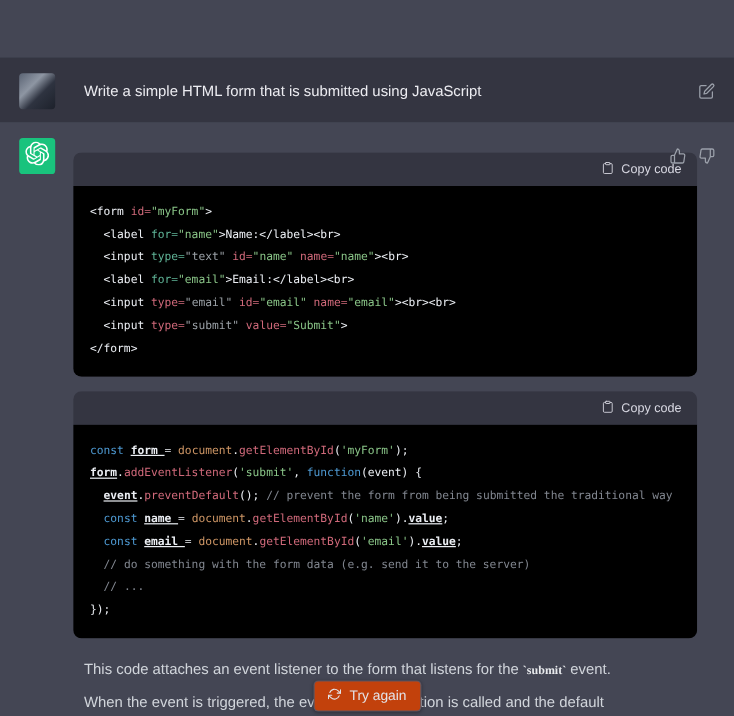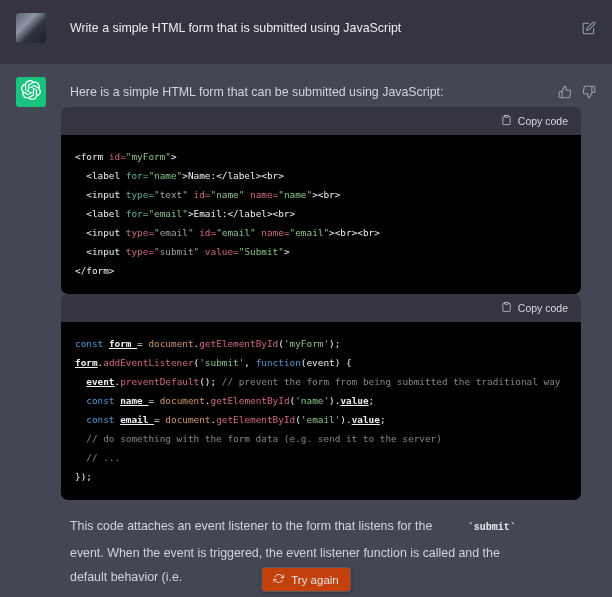--- a/index.html
+++ b/index.html
@@ -4,21 +4,21 @@
 <style>
   * { margin:0; padding:0; box-sizing:border-box; }
   html,body { width:612px; height:597px; overflow:hidden; }
   body {
     font-family:"Liberation Sans", sans-serif;
     background:#444654;
     color:#d1d5db;
     position:relative;
   }
   .row { display:flex; padding:13px 16px; gap:15px; align-items:flex-start; }
-  .row-user { background:#343541; height:64px; }
+  .row-user { background:#343541; height:54px;margin-top:48px; }
   .row-assistant { background:#444654; }
   .avatar {
     width:30px; height:30px; border-radius:3px; flex:0 0 30px;
     display:flex; align-items:center; justify-content:center;
   }
   .avatar-user {
     background:linear-gradient(135deg,#5a6373 0%,#8e96a3 35%,#2e3340 60%,#1d212b 100%);
   }
   .avatar-bot { background:#19c37d; }
   .avatar-bot svg { width:20px; height:20px; fill:#fff; }
@@ -27,21 +27,21 @@
   .assistant-text { color:#d1d5db; }
   .action-col { flex:0 0 44px; display:flex; gap:10px; padding-top:8px; justify-content:flex-end; }
   .icon-btn { background:none; border:none; cursor:pointer; color:#9ba0aa; padding:0; line-height:0; }
   .icon-btn svg { width:14px; height:14px; stroke:currentColor; fill:none; stroke-width:1.8; }
   .edit-col { flex:0 0 24px; display:flex; justify-content:flex-end; padding-top:8px; }
 
   .para { font-size:12.4px; line-height:15px; padding-left:9px; color:#d1d5db; }
   .para-mid { margin:16px 0 16px 0; }
   .para-out { margin-top:14px; line-height:24.5px; padding-right:2px; }
 
-  .code-block { border-radius:7px; overflow:hidden; margin-top:0; width:520px; }
+  .code-block { border-radius:7px; overflow:hidden; margin-top:12px; width:520px; }
   .code-header {
     background:#343541; height:28px; display:flex; align-items:center;
     justify-content:flex-end; gap:6px; padding:0 13px;
   }
   .copy-btn {
     background:none; border:none; cursor:pointer; display:flex; align-items:center; gap:6px;
     color:#d9d9e3; font-size:10.5px; font-family:"Liberation Sans", sans-serif;
   }
   .copy-btn svg { width:11px; height:12px; stroke:currentColor; fill:none; stroke-width:1.6; }
   .code-body {
@@ -55,21 +55,21 @@
   .tk-attrp { color:#d0697a; }
   .tk-attrt { color:#5fb396;text-align:center; }
   .tk-str   { color:#89c487; }
   .tk-strg  { color:#9aa0a6; }
   .tk-kw    { color:#4e9ad3; }
   .tk-obj   { color:#ce9665; }
   .tk-fn    { color:#d0697a; }
   .tk-cmt   { color:#81868f; }
   .tk-bold  { color:#eceff4; font-weight:bold;text-decoration:underline; }
   .tk-text  { color:#d1d5db; }
-  .tk-icode { font-family:Liberation Mono, monospace; font-weight:bold; font-size:10px; color:#e8eaed;margin-left:32px; }
+  .tk-icode { font-family:Liberation Serif, serif; font-weight:bold; font-size:10px; color:#e8eaed; }
 
   .try-again {
     position:absolute; left:50%; top:567px; transform:translateX(-50%);
     background:#c2410c; border:1px solid rgba(86,88,105,0.9); border-radius:4px;
     color:#e3e3e8; font-size:11.5px; font-family:"Liberation Sans", sans-serif;
     padding:5px 11px; display:flex; align-items:center; gap:7px; cursor:pointer;
     box-shadow:0 1px 3px rgba(0,0,0,0.3); z-index:5;
   }
   .try-again svg { width:11px; height:11px; stroke:currentColor; fill:none; stroke-width:2; }
 </style>
@@ -96,21 +96,20 @@
 <div class="row row-assistant">
   <div class="avatar avatar-bot">
     <span>
       <svg viewBox="0 0 24 24" width="20" height="20">
         <path d="M22.2819 9.8211a5.9847 5.9847 0 0 0-.5157-4.9108 6.0462 6.0462 0 0 0-6.5098-2.9A6.0651 6.0651 0 0 0 4.9807 4.1818a5.9847 5.9847 0 0 0-3.9977 2.9 6.0462 6.0462 0 0 0 .7427 7.0966 5.98 5.98 0 0 0 .511 4.9107 6.051 6.051 0 0 0 6.5146 2.9001A5.9847 5.9847 0 0 0 13.2599 24a6.0557 6.0557 0 0 0 5.7718-4.2058 5.9894 5.9894 0 0 0 3.9977-2.9001 6.0557 6.0557 0 0 0-.7475-7.073zm-9.022 12.6081a4.4755 4.4755 0 0 1-2.8764-1.0408l.1419-.0804 4.7783-2.7582a.7948.7948 0 0 0 .3927-.6813v-6.7369l2.02 1.1686a.071.071 0 0 1 .038.052v5.5826a4.504 4.504 0 0 1-4.4945 4.4944zm-9.6607-4.1254a4.4708 4.4708 0 0 1-.5346-3.0137l.142.0852 4.783 2.7582a.7712.7712 0 0 0 .7806 0l5.8428-3.3685v2.3324a.0804.0804 0 0 1-.0332.0615L9.74 19.9502a4.4992 4.4992 0 0 1-6.1408-1.6464zM2.3408 7.8956a4.485 4.485 0 0 1 2.3655-1.9728V11.6a.7664.7664 0 0 0 .3879.6765l5.8144 3.3543-2.0201 1.1685a.0757.0757 0 0 1-.071 0l-4.8303-2.7865A4.504 4.504 0 0 1 2.3408 7.8956zm16.5963 3.8558L13.1038 8.364 15.1192 7.2a.0757.0757 0 0 1 .071 0l4.8303 2.7913a4.4944 4.4944 0 0 1-.6765 8.1042v-5.6772a.79.79 0 0 0-.407-.667zm2.0107-3.0231l-.142-.0852-4.7735-2.7818a.7759.7759 0 0 0-.7854 0L9.409 9.2297V6.8974a.0662.0662 0 0 1 .0284-.0615l4.8303-2.7866a4.4992 4.4992 0 0 1 6.6802 4.66zM8.3065 12.863l-2.02-1.1638a.0804.0804 0 0 1-.038-.0567V6.0742a4.4992 4.4992 0 0 1 7.3757-3.4537l-.142.0805L8.704 5.459a.7948.7948 0 0 0-.3927.6813zm1.0976-2.3654l2.602-1.4998 2.6069 1.4998v2.9994l-2.5974 1.4997-2.6067-1.4997z"></path>
       </svg>
     </span>
   </div>
 
   <div class="msg-col">
-    <div class="msg-line assistant-text">Here is a simple HTML form that can be submitted using JavaScript:</div>
 
     <div class="code-block">
       <div class="code-header">
         <button class="copy-btn">
           <span>
             <svg viewBox="0 0 24 24" stroke-linecap="round" stroke-linejoin="round">
               <path d="M16 4h2a2 2 0 0 1 2 2v14a2 2 0 0 1-2 2H6a2 2 0 0 1-2-2V6a2 2 0 0 1 2-2h2"></path>
               <rect x="8" y="2" width="8" height="4" rx="1"></rect>
             </svg>
           </span>

